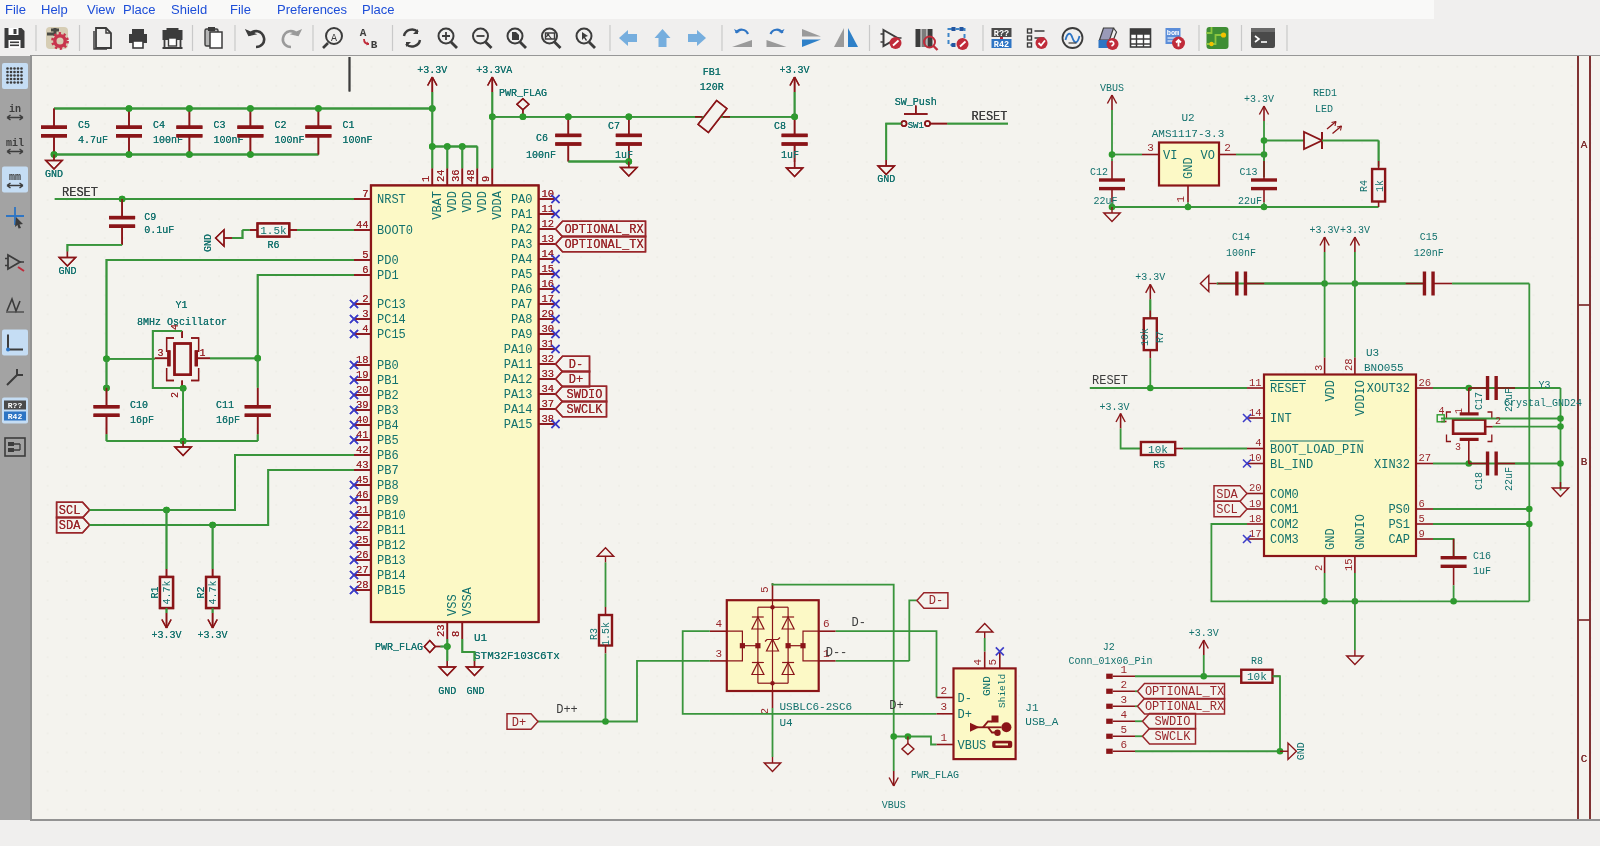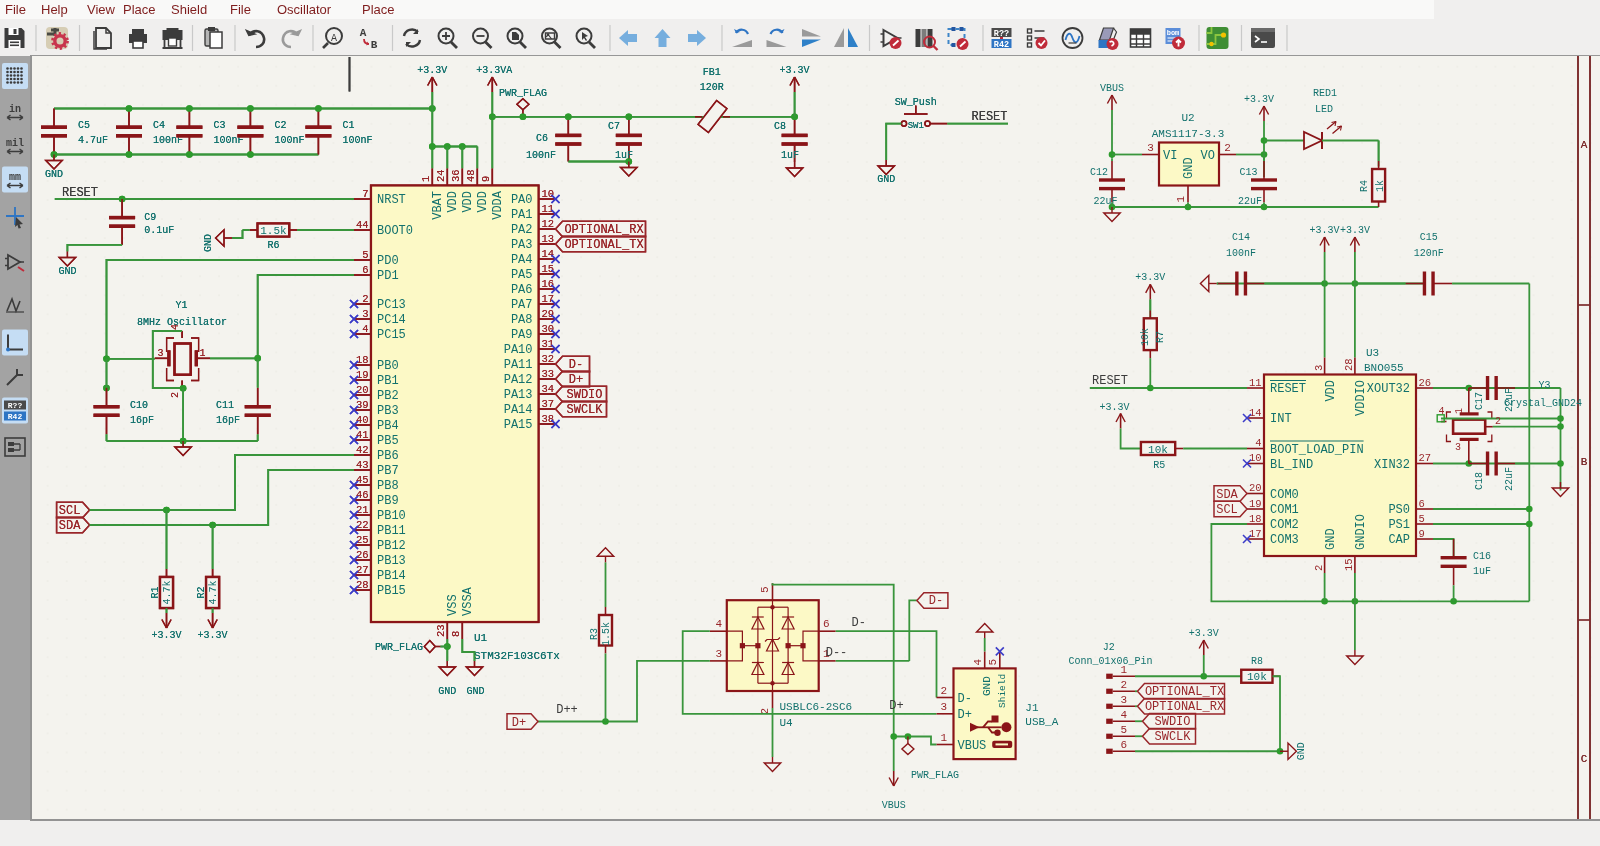--- a/index.html
+++ b/index.html
@@ -1,29 +1,29 @@
 <!DOCTYPE html>
 <html><head><meta charset="utf-8"><style>
 *{margin:0;padding:0;box-sizing:border-box}
 body{width:1600px;height:846px;font-family:"Liberation Sans",sans-serif;background:#f0efee;overflow:hidden}
-#menubar{position:absolute;left:0;top:0;width:1434px;height:19px;background:#f9f9f8;font-size:13px;color:#7f1d1d}
+#menubar{position:absolute;left:0;top:0;width:1434px;height:19px;background:#f9f9f8;font-size:13px;color:#1d4ed8}
 #toolbar{position:absolute;left:0;top:19px;width:1600px;height:37px;background:#f0efee}
 #leftbar{position:absolute;left:0;top:56px;width:30px;height:764px;background:#a3a3a3}
 #canvas{position:absolute;left:30px;top:55px;width:1570px;height:766px;background:#f4f3ee;border-top:1.5px solid #979797;border-left:2px solid #939393;border-bottom:2px solid #939393}
 #statusbar{position:absolute;left:0;top:821px;width:1600px;height:25px;background:#f0efee}
 svg text{font-family:"Liberation Mono",monospace}
 </style></head><body>
 <div id="menubar">
     <span style="position:absolute;left:5px;top:2px">File</span>
     <span style="position:absolute;left:41px;top:2px">Help</span>
     <span style="position:absolute;left:87px;top:2px">View</span>
     <span style="position:absolute;left:123px;top:2px">Place</span>
     <span style="position:absolute;left:171px;top:2px">Shield</span>
     <span style="position:absolute;left:230px;top:2px">File</span>
-    <span style="position:absolute;left:277px;top:2px">Oscillator</span>
+    <span style="position:absolute;left:277px;top:2px">Preferences</span>
     <span style="position:absolute;left:362px;top:2px">Place</span>
   </div>
 <div id="toolbar">
     <svg width="1600" height="37" style="position:absolute;top:0;left:0" viewBox="0 18 1600 37">
       <g transform="translate(14.5,37)">
         <path d="M-10-10 H7 L10-7 V10 H-10 Z" fill="#3c3c3c"></path>
         <rect x="-6" y="-10" width="10" height="7" fill="#fff"></rect>
         <rect x="-1" y="-9" width="3" height="5" fill="#3c3c3c"></rect>
         <rect x="-6" y="2" width="12" height="8" fill="#fff"></rect>
         <rect x="-4.5" y="3.5" width="9" height="1.6" fill="#3c3c3c"></rect>

